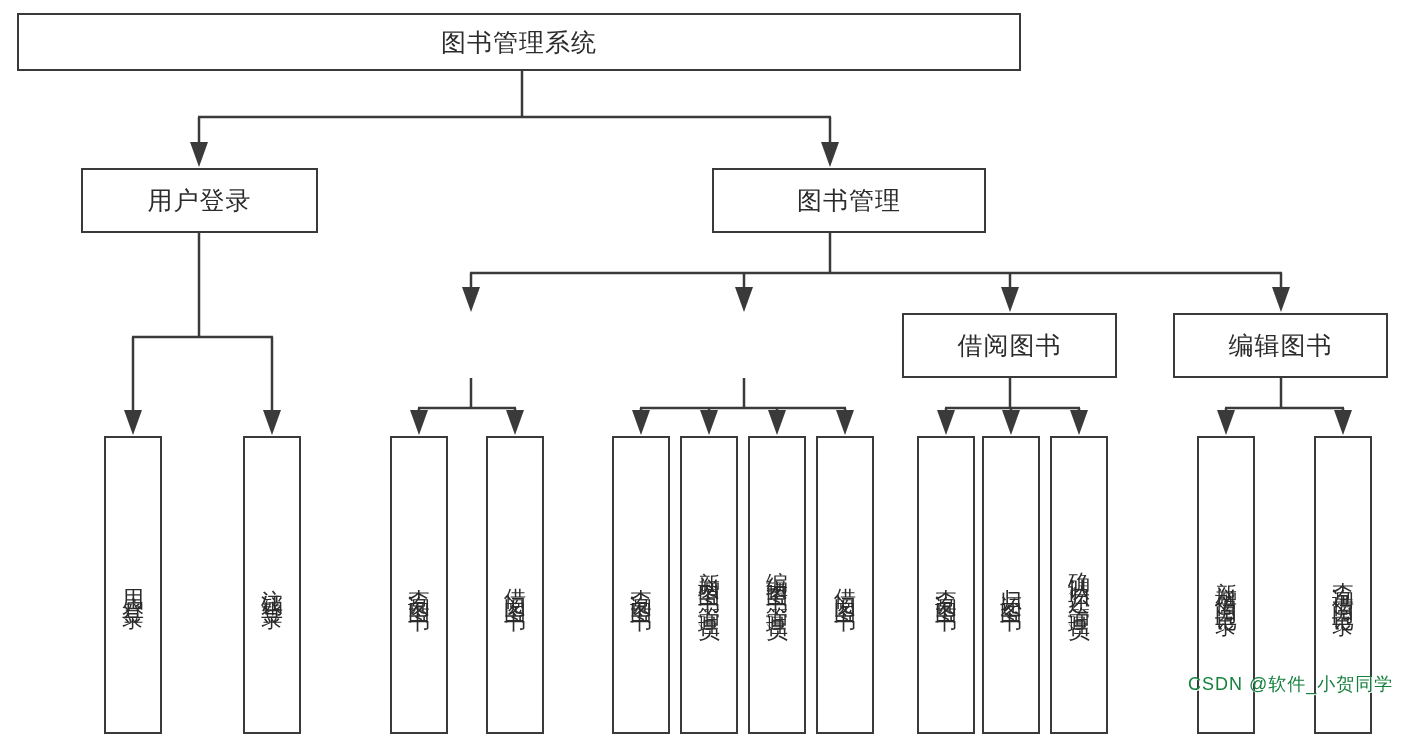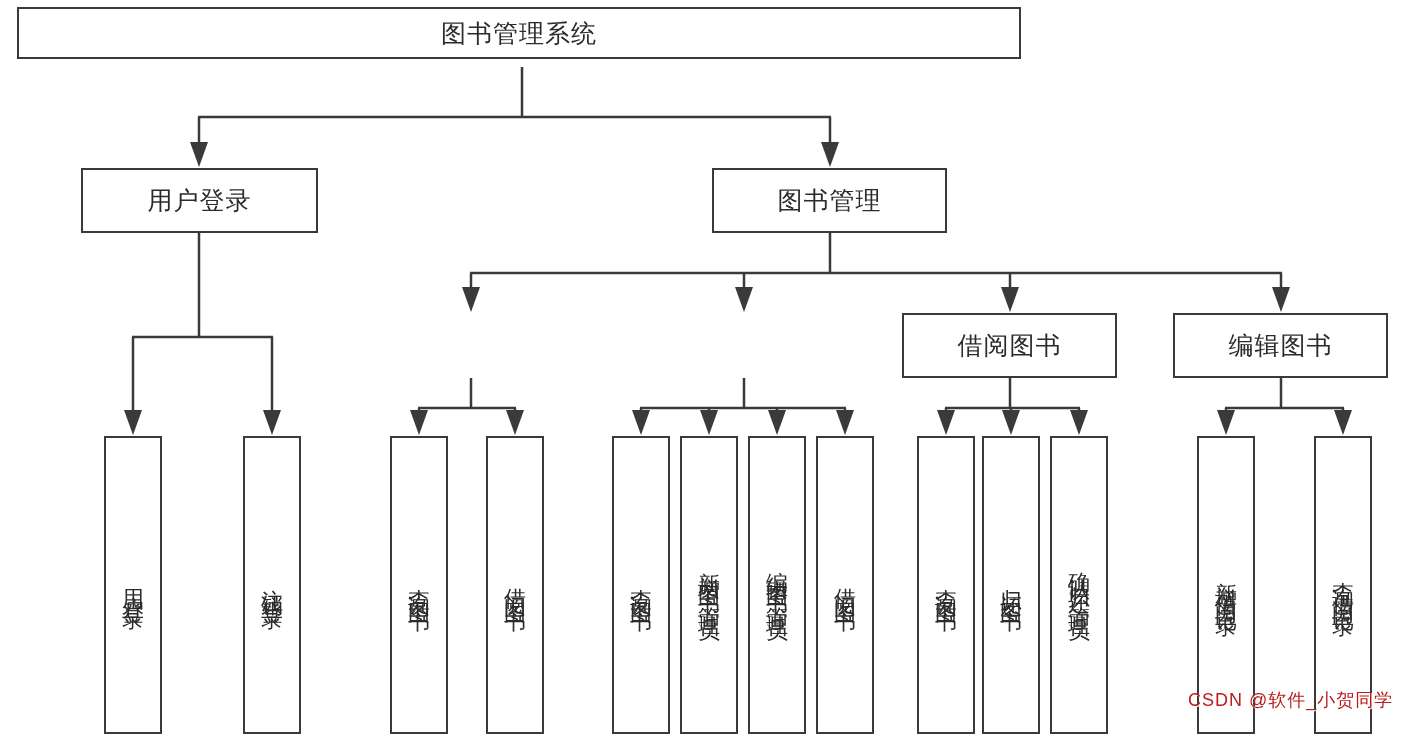--- a/index.html
+++ b/index.html
@@ -26,22 +26,22 @@
     background:#ffffff;
     display:flex;align-items:center;justify-content:center;
   }
   .vnode span{
     writing-mode:vertical-rl;
     text-orientation:mixed;
     white-space:nowrap;
     font-size:22px;letter-spacing:7px;color:#2b2b2b;
   }
   #watermark{
-    position:absolute;left:1188px;top:688px;
-    font-size:18px;color:#b91c1c;letter-spacing:1px;
+    position:absolute;left:1188px;top:672px;
+    font-size:18px;color:#15803d;letter-spacing:1px;
     text-shadow:1px 1px 0 rgba(255,255,255,0.9);
     white-space:nowrap;
   }
   svg line, svg path{stroke:#3a3a3a;stroke-width:2.5;fill:none;}
   svg polygon{fill:#3a3a3a;stroke:none;}
 </style>
 </head>
 <body>
 
 <div id="canvas">
@@ -108,24 +108,24 @@
     <g>
       <path d="M1281,378 V409"></path>
       <path d="M1225,408 H1344"></path>
       <path d="M1226,408 V411"></path>
         <polygon points="1217,410 1235,410 1226,435"></polygon>
       <path d="M1343,408 V411"></path>
         <polygon points="1334,410 1352,410 1343,435"></polygon>
     </g>
   </svg>
 
-  <div class="node" style="left:17px;top:7px;width:1004px;height:52px">图书管理系统</div>
+  <div class="node" style="left:17px;top:13px;width:1004px;height:58px">图书管理系统</div>
 
   <div class="node" style="left:81px;top:168px;width:237px;height:65px">用户登录</div>
-  <div class="node" style="left:712px;top:168px;width:235px;height:65px">图书管理</div>
+  <div class="node" style="left:712px;top:168px;width:274px;height:65px">图书管理</div>
 
   <div class="node" style="left:902px;top:313px;width:215px;height:65px">借阅图书</div>
   <div class="node" style="left:1173px;top:313px;width:215px;height:65px">编辑图书</div>
 
   <div class="vnode" style="left:104px;top:436px;width:58px;height:298px">
     <span>用户登录</span>
     </div>
   <div class="vnode" style="left:243px;top:436px;width:58px;height:298px">
     <span>注销登录</span>
     </div>

